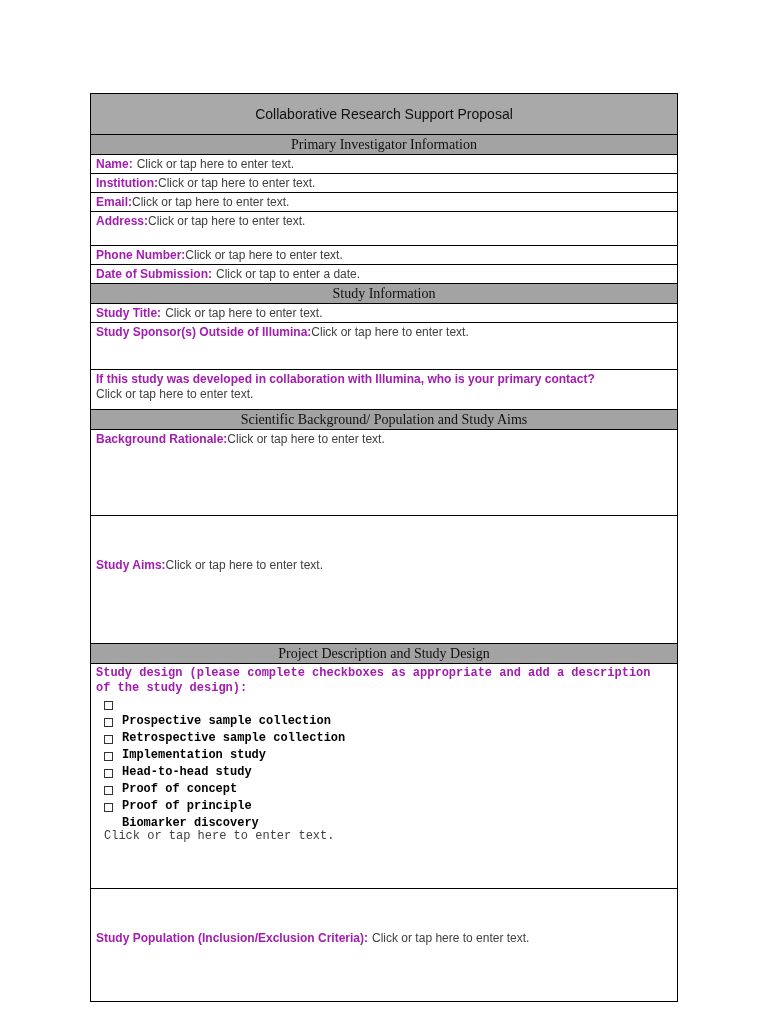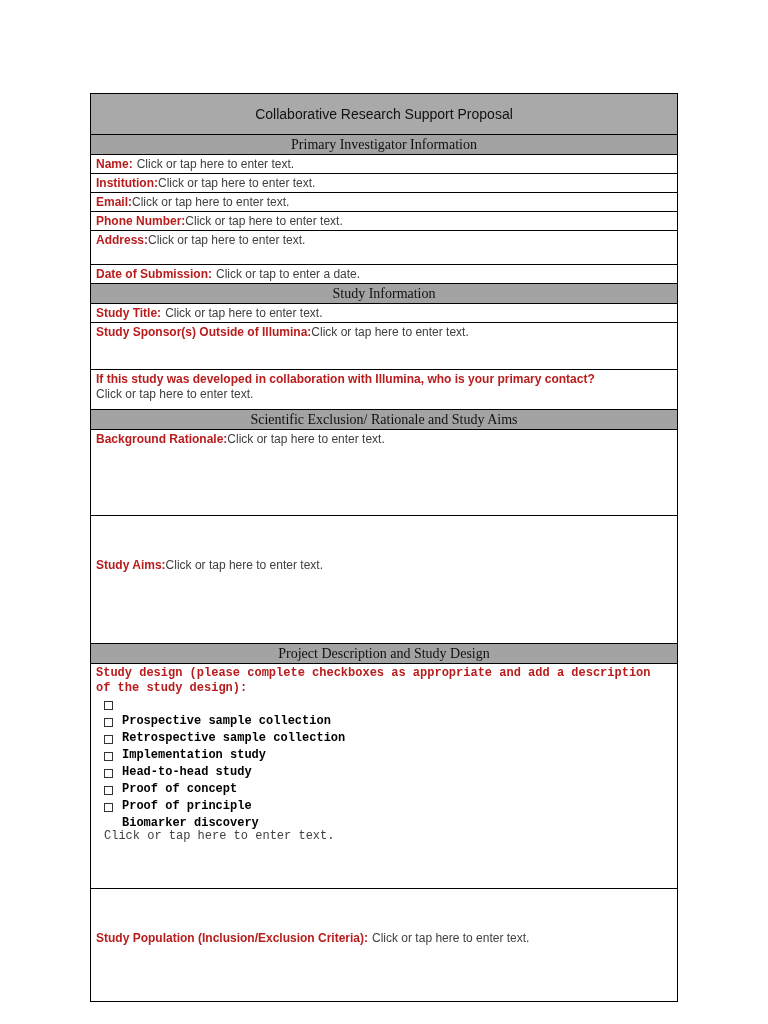--- a/index.html
+++ b/index.html
@@ -34,21 +34,21 @@
     color: #111111;
   }
   .row {
     border-bottom: 1px solid #000000;
     padding: 2px 5px;
     font-size: 12px;
     line-height: 15px;
     color: #000000;
   }
   .row.last { border-bottom: none; }
-  .lbl { font-weight: bold; color: #b91c1c; }
+  .lbl { font-weight: bold; color: #a21caf; }
   .ph { color: #404040; cursor: text; }
   .sp { margin-left: 4px; }
   .h18 { height: 19px; }
   .h34 { height: 34px; }
   .h47 { height: 47px; }
   .h40 { height: 40px; }
   .h86 { height: 86px; }
   .h88 { height: 88px; margin-top: 40px; }
   .h225 { height: 225px; font-family: Liberation Mono, monospace; }
   .h72 { height: 72px; margin-top: 40px; }
@@ -83,26 +83,26 @@
   </div>
 
   <div class="row h18">
     <span class="lbl">Institution:</span><span class="ph">Click or tap here to enter text.</span>
   </div>
 
   <div class="row h18">
     <span class="lbl">Email:</span><span class="ph">Click or tap here to enter text.</span>
   </div>
 
+  <div class="row h34">
+    <span class="lbl">Address:</span><span class="ph">Click or tap here to enter text.</span>
+  </div>
+
   <div class="row h18">
     <span class="lbl">Phone Number:</span><span class="ph">Click or tap here to enter text.</span>
-  </div>
-
-  <div class="row h34">
-    <span class="lbl">Address:</span><span class="ph">Click or tap here to enter text.</span>
   </div>
 
   <div class="row h18">
     <span class="lbl">Date of Submission:</span><span class="ph sp">Click or tap to enter a date.</span>
   </div>
 
   <div class="sec">Study Information</div>
 
   <div class="row h18">
     <span class="lbl">Study Title:</span><span class="ph sp">Click or tap here to enter text.</span>
@@ -110,21 +110,21 @@
 
   <div class="row h47">
     <span class="lbl">Study Sponsor(s) Outside of Illumina:</span><span class="ph">Click or tap here to enter text.</span>
   </div>
 
   <div class="row h40">
     <div class="lbl">If this study was developed in collaboration with Illumina, who is your primary contact?</div>
     <div class="ph">Click or tap here to enter text.</div>
   </div>
 
-  <div class="sec">Scientific Exclusion/ Rationale and Study Aims</div>
+  <div class="sec">Scientific Background/ Population and Study Aims</div>
 
   <div class="row h86">
     <span class="lbl">Background Rationale:</span><span class="ph">Click or tap here to enter text.</span>
   </div>
 
   <div class="row h88">
     <span class="lbl">Study Aims:</span><span class="ph">Click or tap here to enter text.</span>
   </div>
 
   <div class="sec">Project Description and Study Design</div>

